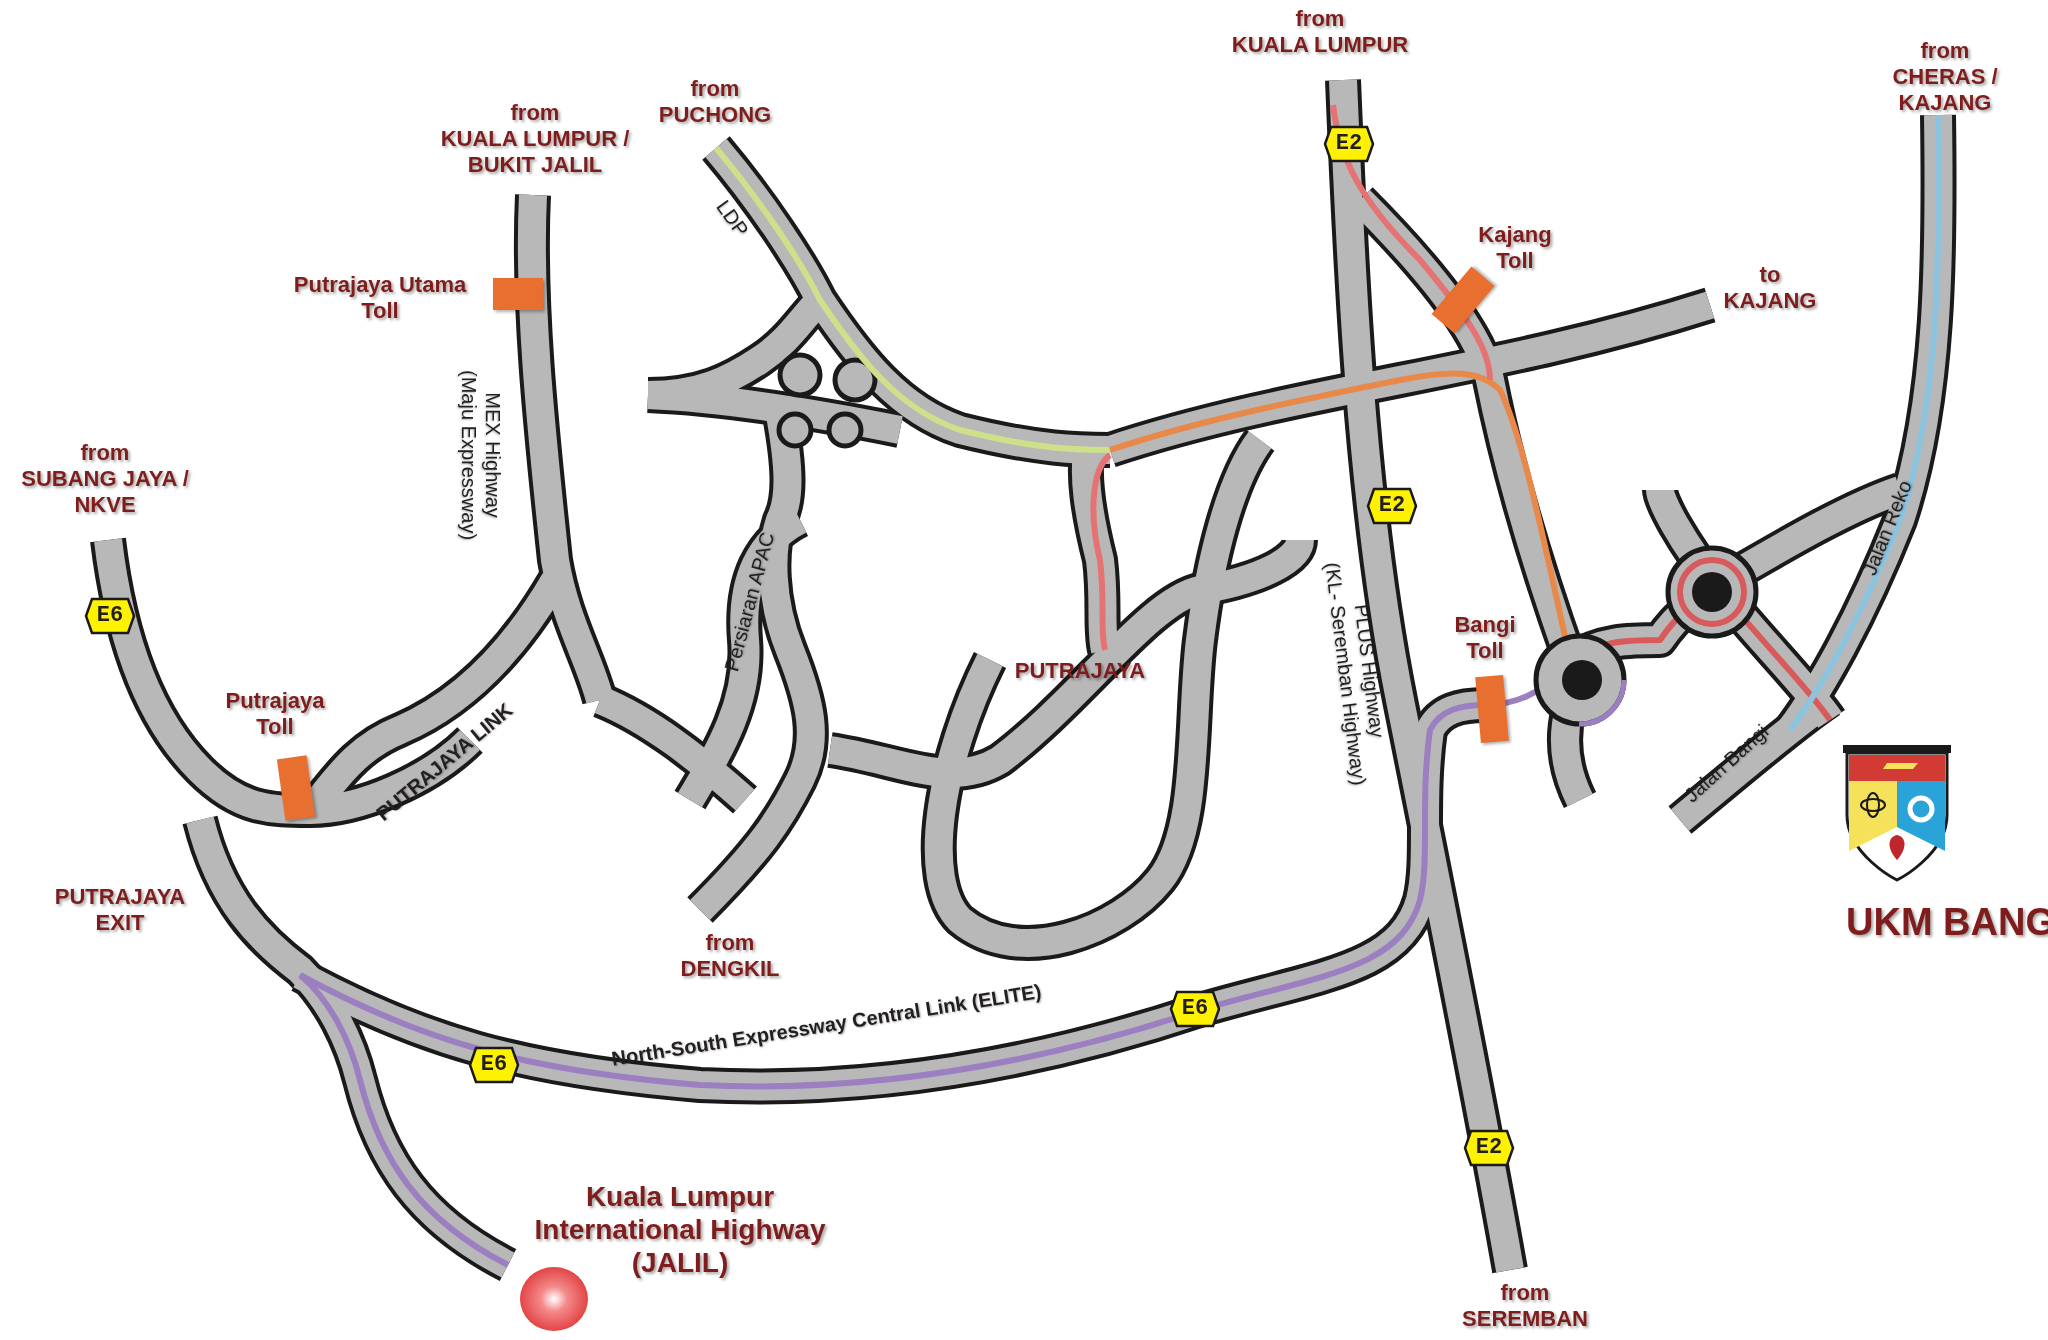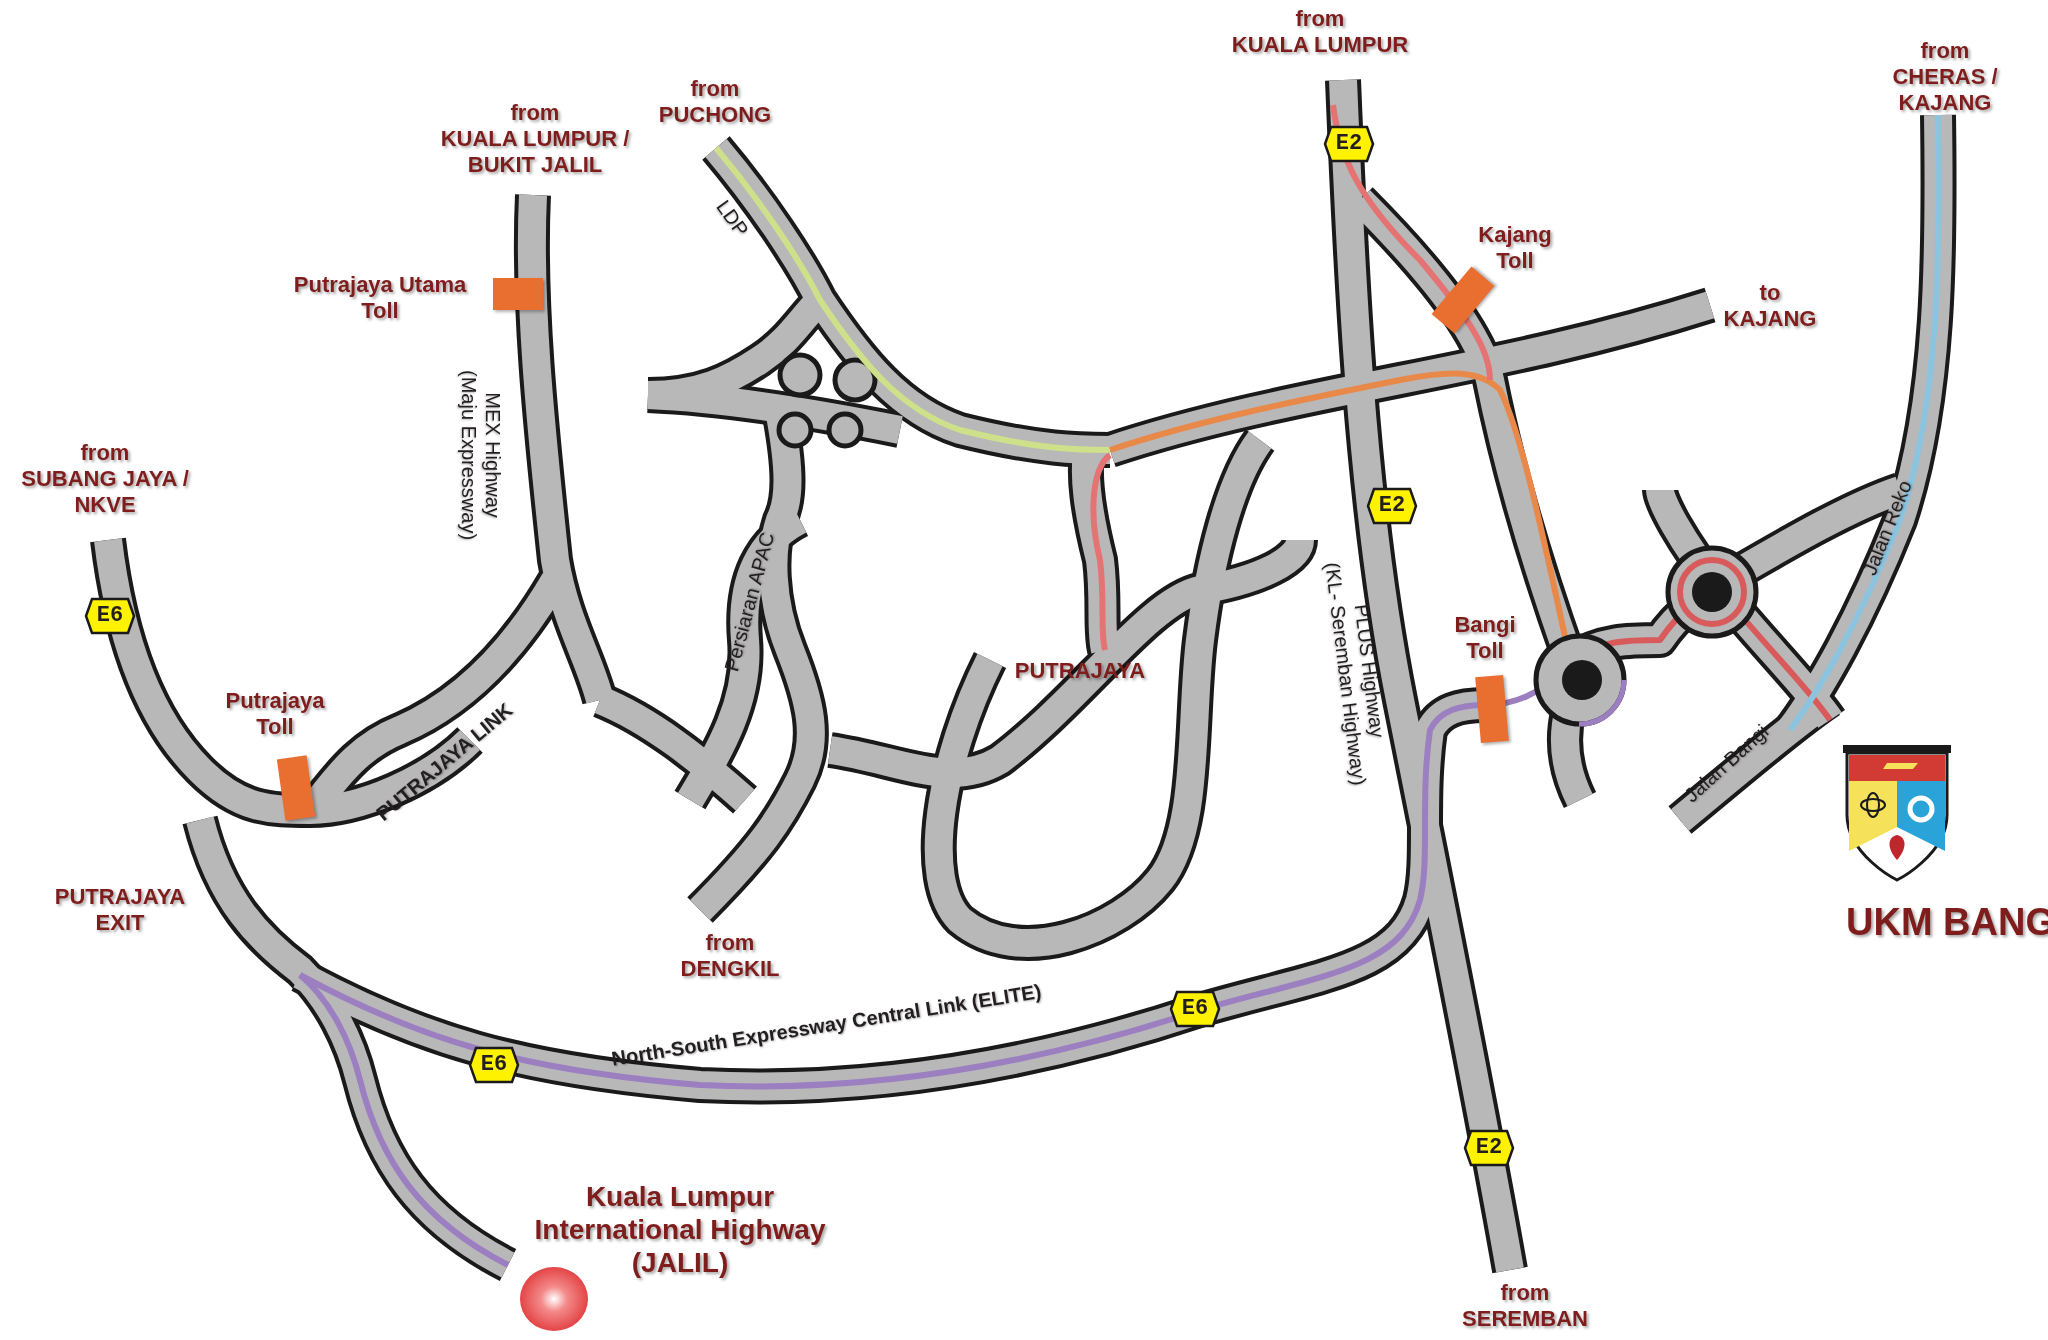--- a/index.html
+++ b/index.html
@@ -207,21 +207,21 @@
     <div>NKVE</div>
   </div>
   <div class="lbl lbl-n" style="left:665px;top:930px;width:130px;">
     <div>from</div>
     <div>DENGKIL</div>
   </div>
   <div class="lbl lbl-n" style="left:1450px;top:1280px;width:150px;">
     <div>from</div>
     <div>SEREMBAN</div>
   </div>
-  <div class="lbl lbl-n" style="left:1715px;top:262px;width:110px;margin-top:18px;">
+  <div class="lbl lbl-n" style="left:1715px;top:262px;width:110px;">
     <div>to</div>
     <div>KAJANG</div>
   </div>
 
   <div class="lbl lbl-n" style="left:280px;top:272px;width:200px;font-weight:bold;text-align:center;">
     <div>Putrajaya Utama</div>
     <div>Toll</div>
   </div>
   <div class="lbl lbl-n" style="left:215px;top:688px;width:120px;">
     <div>Putrajaya</div>

